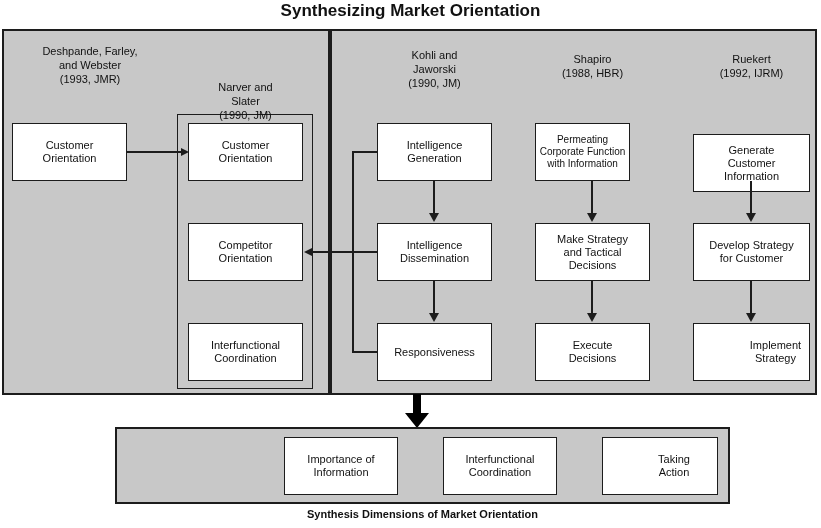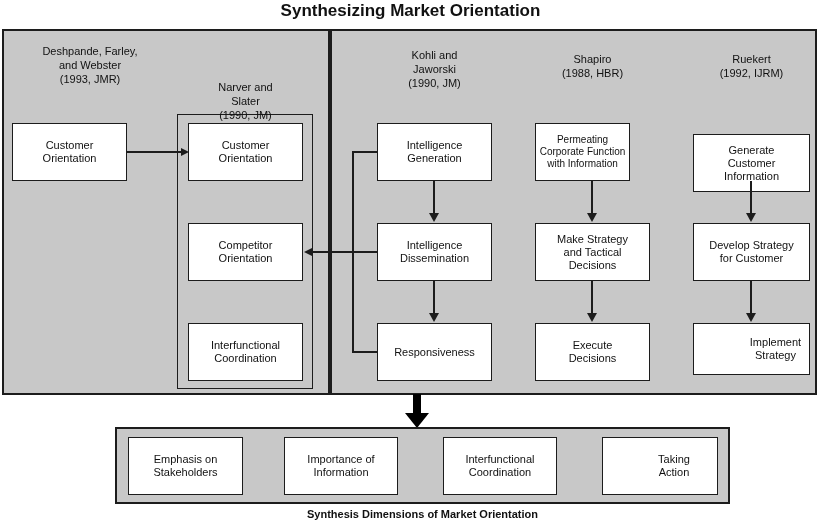--- a/index.html
+++ b/index.html
@@ -134,21 +134,21 @@
 and Tactical
 Decisions</div>
   <div class="node" style="left:535px; top:323px; width:115px; height:58px;">Execute
 Decisions</div>
 
   <div class="node" style="left:693px; top:134px; width:117px; height:58px;">Generate
 Customer
 Information</div>
   <div class="node" style="left:693px; top:223px; width:117px; height:58px;">Develop Strategy
 for Customer</div>
-  <div class="node" style="left:693px; top:323px; width:117px; height:52px;padding-left:48px;">Implement
+  <div class="node" style="left:693px; top:323px; width:117px; height:58px;padding-left:48px;">Implement
 Strategy</div>
 
   <div class="h" style="left:127px; top:151px; width:55px;"></div>
   <div class="ah ah-right" style="left:181px; top:147.5px;"></div>
 
   <div class="h" style="left:312px; top:251px; width:65px;"></div>
   <div class="ah ah-left" style="left:304px; top:247.5px;"></div>
 
   <div class="v" style="left:352px; top:151px; height:202px;"></div>
   <div class="h" style="left:352px; top:151px; width:26px;"></div>
@@ -166,22 +166,20 @@
 
   <div class="v" style="left:750px; top:181px; height:33px;"></div>
   <div class="ah ah-down" style="left:745.5px; top:213px;"></div>
   <div class="v" style="left:750px; top:281px; height:33px;"></div>
   <div class="ah ah-down" style="left:745.5px; top:313px;"></div>
 
   <div class="big-arrow-shaft"></div>
   <div class="big-arrow-head"></div>
 
   <div class="bottom-panel"></div>
-  <div class="node" style="left:128px; top:437px; width:115px; height:58px;">Emphasis on
-Stakeholders</div>
   <div class="node" style="left:284px; top:437px; width:114px; height:58px;">Importance of
 Information</div>
   <div class="node" style="left:443px; top:437px; width:114px; height:58px;">Interfunctional
 Coordination</div>
   <div class="node" style="left:602px; top:437px; width:116px; height:58px;padding-left:28px;">Taking
 Action</div>
 
   <div class="caption">Synthesis Dimensions of Market Orientation</div>
 
 </div>

